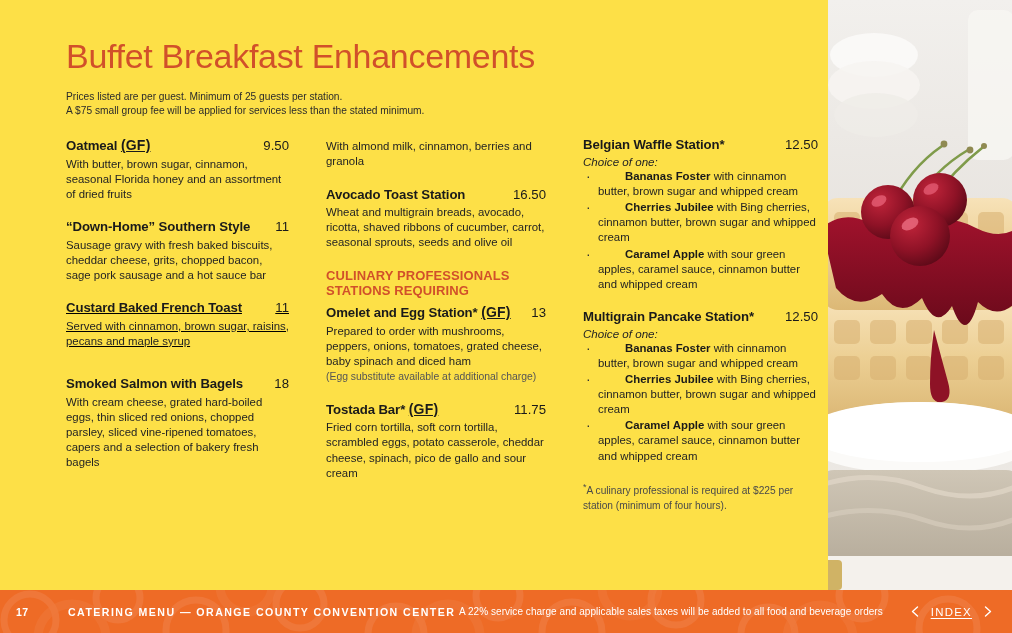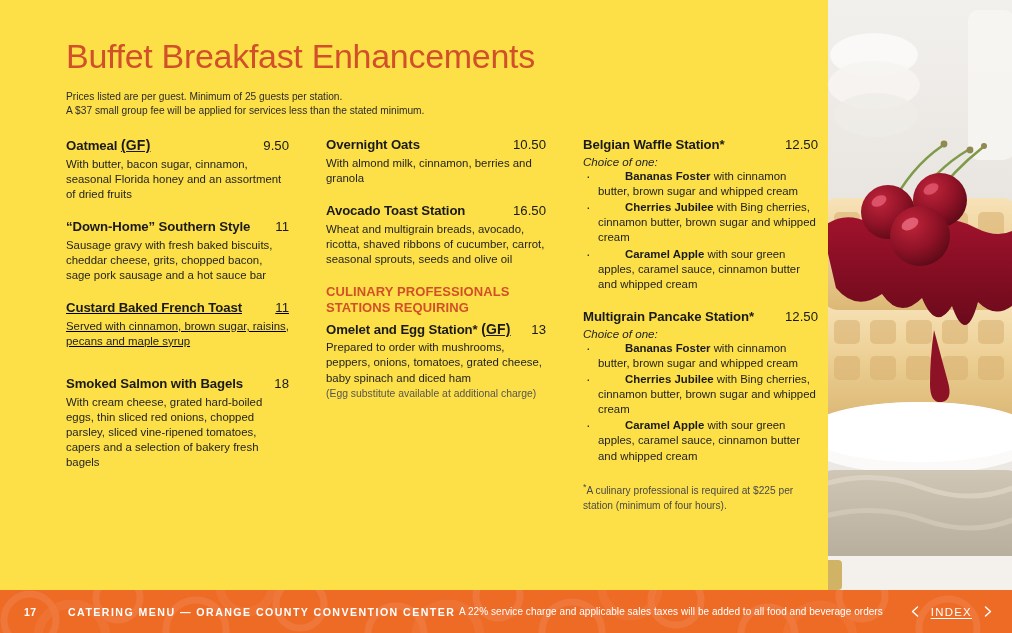--- a/index.html
+++ b/index.html
@@ -177,21 +177,21 @@
   }
   .footer-inner {
     position: relative;
     width: 100%;
     height: 100%;
     display: flex;
     align-items: center;
   }
   .page-num {
     position: absolute;
-    left: 24px;
+    left: 16px;
     font-size: 10.5px;
     font-weight: bold;
     color: #ffffff;
     letter-spacing: 0.3px;
   }
   .footer-title {
     position: absolute;
     left: 68px;
     font-size: 10.6px;
     font-weight: bold;
@@ -320,33 +320,33 @@
       <rect x="-4" y="560" width="18" height="30" rx="4" fill="#c9a84e" opacity="0.85"></rect>
     </svg>
   </div>
 
   <div class="content">
 
     <h1 class="page-title">Buffet Breakfast Enhancements</h1>
 
     <div class="intro">
       <div>Prices listed are per guest. Minimum of 25 guests per station.</div>
-      <div>A $37 small group fee will be applied for services less than the stated minimum.</div>
+      <div>A $75 small group fee will be applied for services less than the stated minimum.</div>
     </div>
 
     <div class="columns">
 
       <div class="col">
 
         <div class="item">
           <div class="item-head">
             <div class="item-name"><span>Oatmeal</span> <span class="gf">(GF)</span></div>
             <div class="price">9.50</div>
           </div>
-          <div class="desc">With butter, bacon sugar, cinnamon, seasonal Florida honey and an assortment of dried fruits</div>
+          <div class="desc">With butter, brown sugar, cinnamon, seasonal Florida honey and an assortment of dried fruits</div>
         </div>
 
         <div class="item">
           <div class="item-head">
             <div class="item-name">“Down-Home” Southern Style</div>
             <div class="price">11</div>
           </div>
           <div class="desc">Sausage gravy with fresh baked biscuits, cheddar cheese, grits, chopped bacon, sage pork sausage and a hot sauce bar</div>
         </div>
 
@@ -364,24 +364,20 @@
             <div class="price">18</div>
           </div>
           <div class="desc">With cream cheese, grated hard-boiled eggs, thin sliced red onions, chopped  parsley, sliced vine-ripened tomatoes,  capers and a selection of bakery  fresh bagels</div>
         </div>
 
       </div>
 
       <div class="col">
 
         <div class="item">
-          <div class="item-head">
-            <div class="item-name">Overnight Oats</div>
-            <div class="price">10.50</div>
-          </div>
           <div class="desc">With almond milk, cinnamon, berries and granola</div>
         </div>
 
         <div class="item">
           <div class="item-head">
             <div class="item-name">Avocado Toast Station</div>
             <div class="price">16.50</div>
           </div>
           <div class="desc">Wheat and multigrain breads, avocado, ricotta, shaved ribbons of cucumber, carrot, seasonal sprouts, seeds and olive oil</div>
         </div>
@@ -393,20 +389,27 @@
 
         <div class="item">
           <div class="item-head">
             <div class="item-name"><span>Omelet and Egg Station*</span> <span class="gf">(GF)</span></div>
             <div class="price">13</div>
           </div>
           <div class="desc">Prepared to order with mushrooms, peppers, onions, tomatoes, grated cheese, baby spinach and diced ham</div>
           <div class="sub-note">(Egg substitute available at additional charge)</div>
         </div>
 
+        <div class="item">
+          <div class="item-head">
+            <div class="item-name"><span>Tostada Bar*</span> <span class="gf">(GF)</span></div>
+            <div class="price">11.75</div>
+          </div>
+          <div class="desc">Fried corn tortilla, soft corn tortilla, scrambled eggs, potato casserole, cheddar cheese, spinach, pico de gallo and sour cream</div>
+        </div>
 
       </div>
 
       <div class="col">
 
         <div class="item">
           <div class="item-head">
             <div class="item-name">Belgian Waffle Station*</div>
             <div class="price">12.50</div>
           </div>

